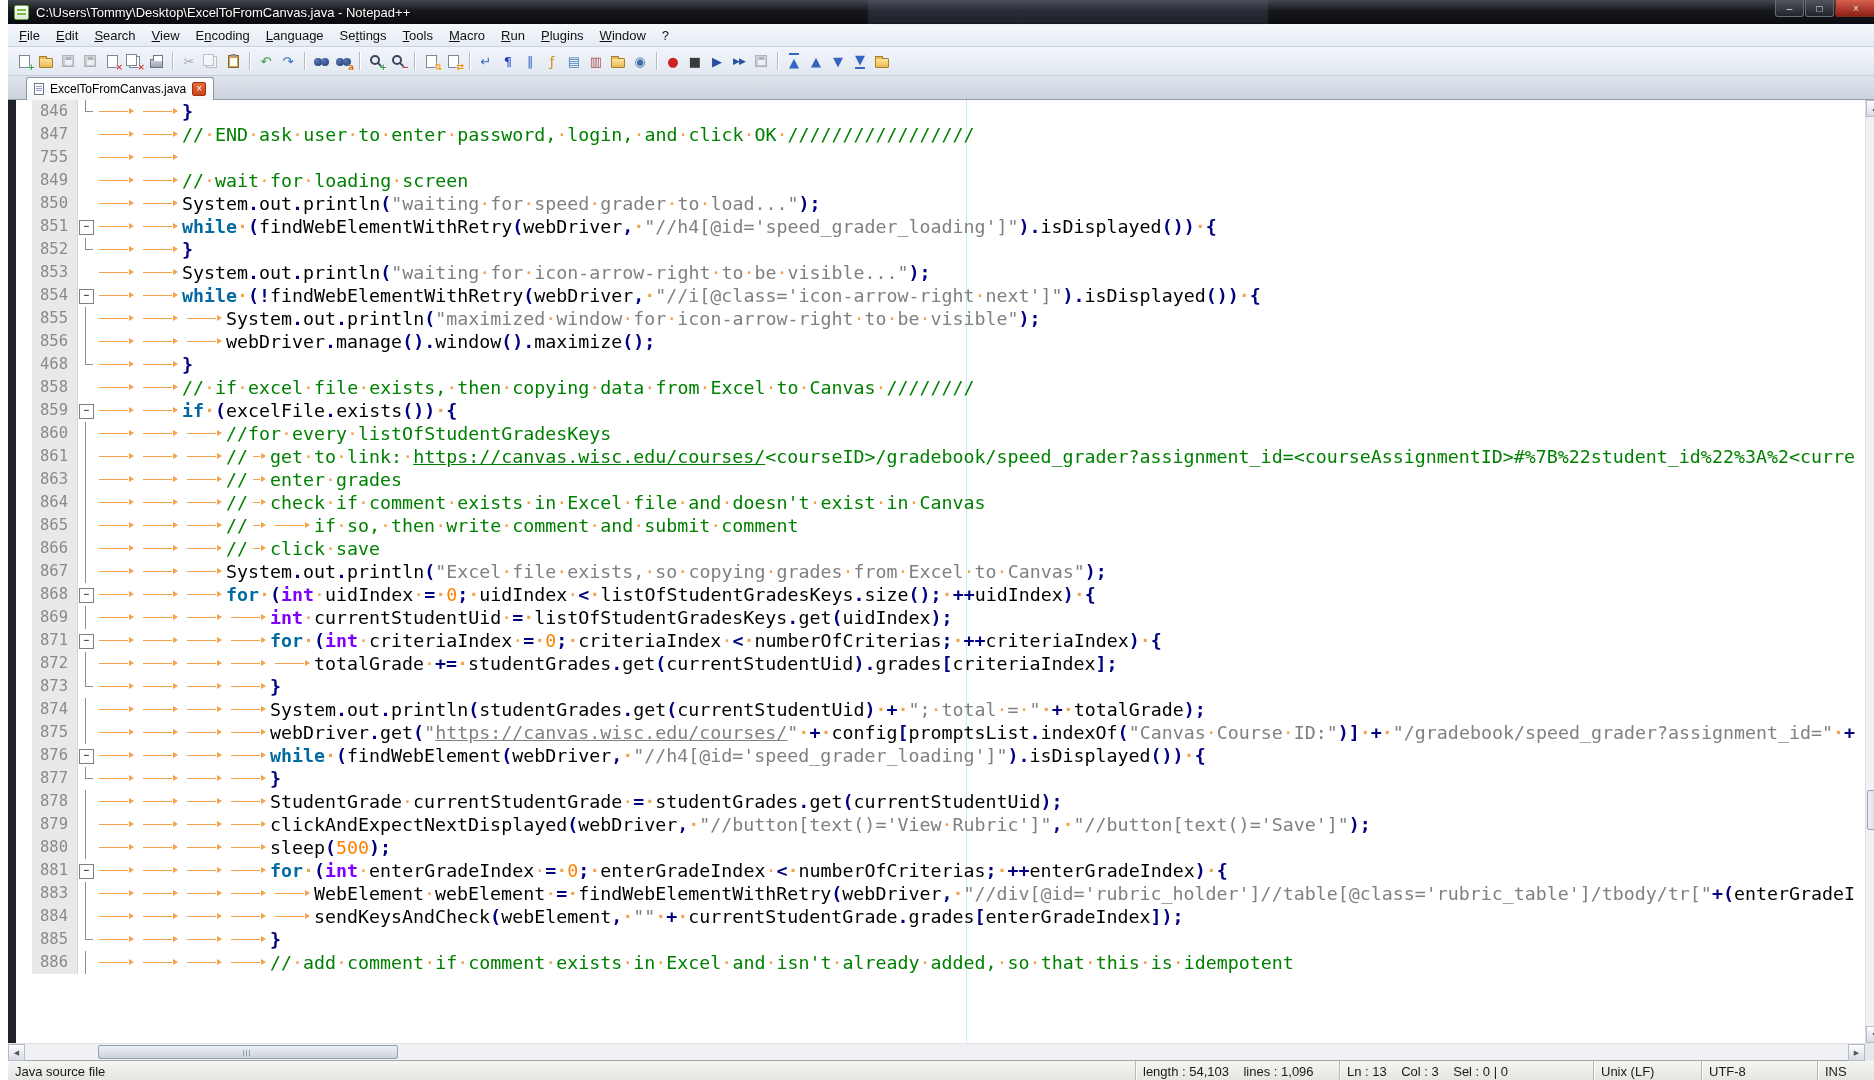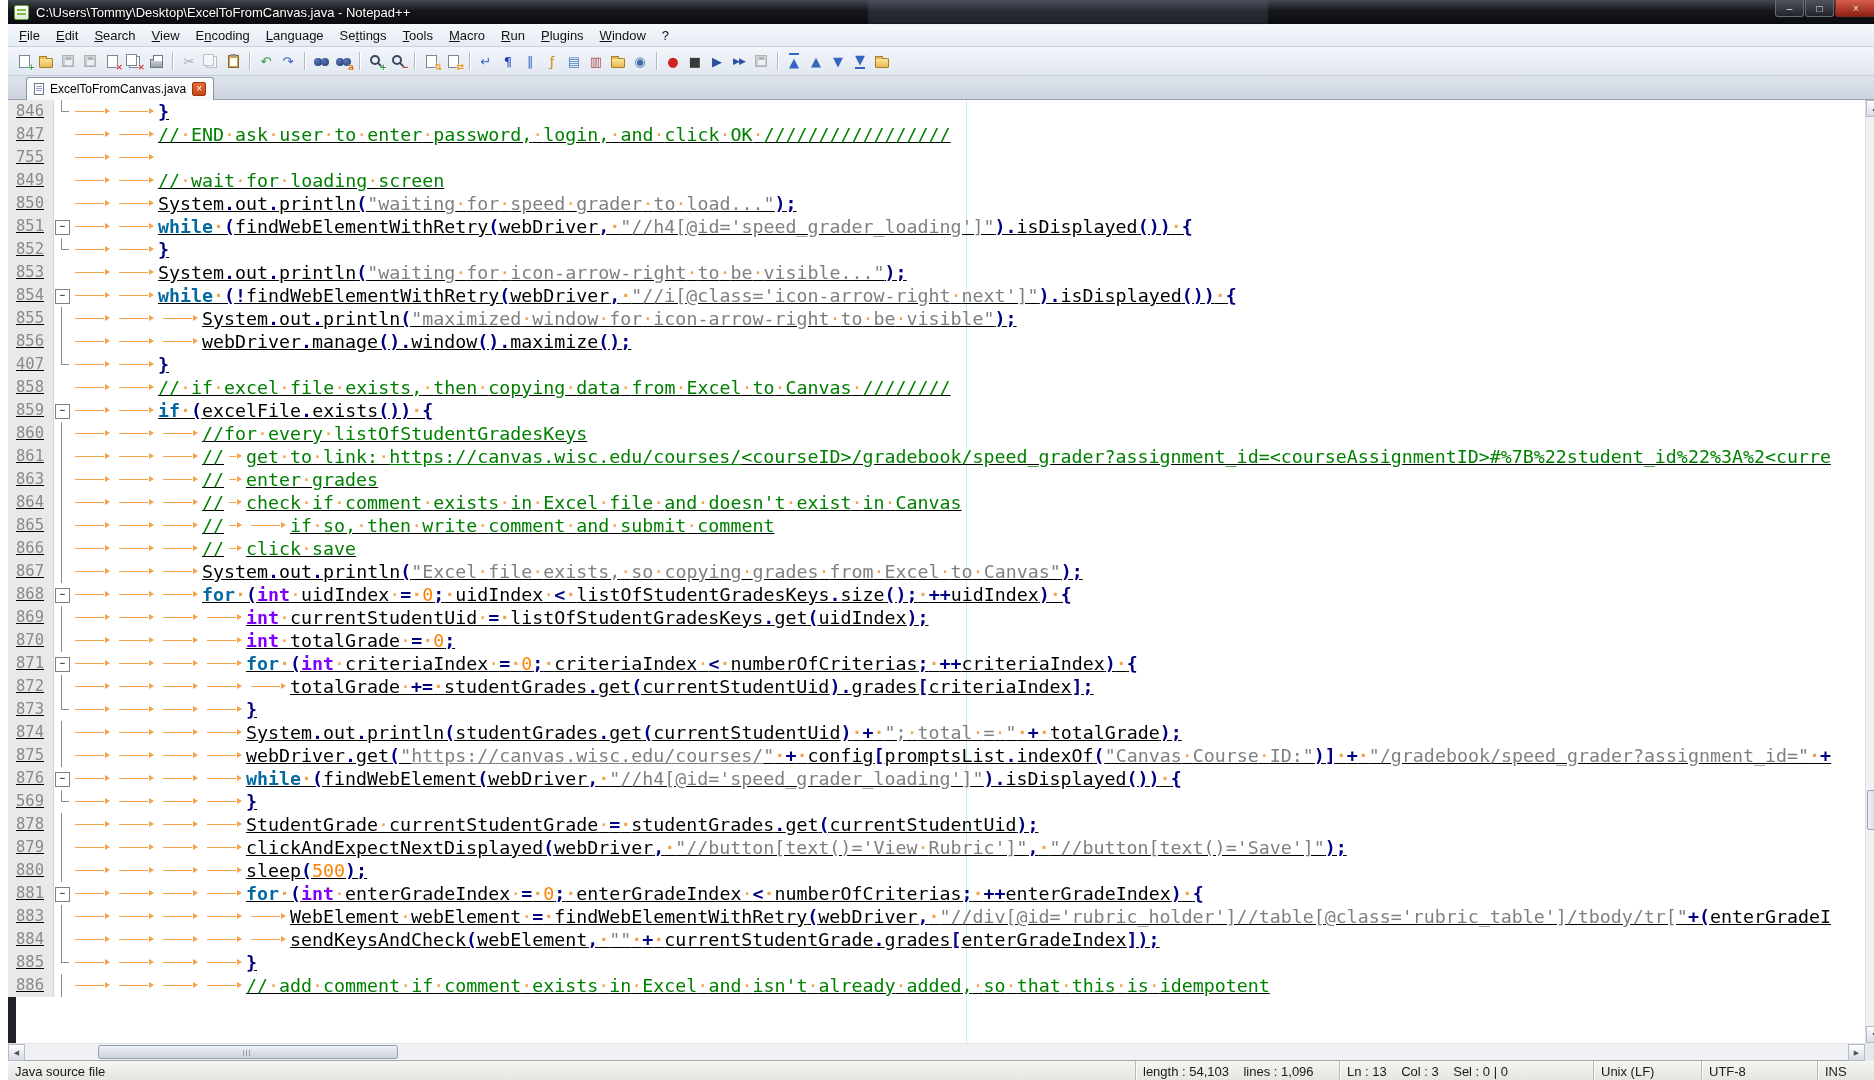--- a/index.html
+++ b/index.html
@@ -68,21 +68,21 @@
     border-radius:3px 3px 0 0;display:flex;align-items:center;padding:0 7px;gap:6px;position:relative;top:1px;font-size:12px;}
   .tabico{width:10px;height:12px;background:#fff;border:1px solid #6f7population;border:1px solid #6f7888;position:relative;flex:none;}
   .tabico::after{content:"";position:absolute;left:1px;top:2px;width:6px;height:1px;background:#8aa0c8;box-shadow:0 2px 0 #8aa0c8,0 4px 0 #8aa0c8;}
   .tabclose{width:14px;height:14px;background:linear-gradient(#e86a3a,#c74518);border:1px solid #9c3110;
     border-radius:2px;color:#fff;font-size:10px;line-height:12px;text-align:center;flex:none;}
 
   
   .editor{position:relative;height:943px;background:#fff;overflow:hidden;flex:none;}
   .darkstrip{position:absolute;left:0;top:0;width:8px;height:100%;background:#212227;}
   .edge{position:absolute;top:0;left:958px;width:1px;height:100%;background:#c3efeb;}
-  .lines{position:absolute;left:0;top:0;right:17px;text-decoration:underline;}
+  .lines{position:absolute;left:24px;top:0;right:17px;}
   .line{display:flex;height:23px;}
   .lnum{width:46px;background:#e9e9e9;color:#8a8a8a;font:15.5px/23px "DejaVu Sans Mono",monospace;
     text-align:right;padding-right:9px;flex:none;border-right:1px solid #d6d6d6;}
   .fold{width:16px;flex:none;position:relative;background:#fff;}
   .fold.line::before{content:"";position:absolute;left:7px;top:0;bottom:0;width:1px;background:#8c8c8c;}
   .fold.end::before{content:"";position:absolute;left:7px;top:0;height:12px;width:1px;background:#8c8c8c;}
   .fold.end::after{content:"";position:absolute;left:7px;top:11px;width:8px;height:1px;background:#8c8c8c;}
   .fold.box::before{content:"\2212";position:absolute;left:1px;top:5px;width:13px;height:13px;border:1px solid #808080;
     background:#fff;color:#444;font:bold 9px/11px "DejaVu Sans Mono",monospace;text-align:center;}
   .code{flex:1;font:18.3px/23px "DejaVu Sans Mono",monospace;white-space:pre;overflow:hidden;}
@@ -346,21 +346,21 @@
           <div class="lnum">855</div>
           <div class="fold line"></div>
           <div class="code"><span class="tb"></span><span class="tb"></span><span class="tb"></span><span class="tk-d">System</span><span class="tk-o">.</span><span class="tk-d">out</span><span class="tk-o">.</span><span class="tk-d">println</span><span class="tk-o">(</span><span class="tk-s">"maximized<span class="sp">·</span>window<span class="sp">·</span>for<span class="sp">·</span>icon-arrow-right<span class="sp">·</span>to<span class="sp">·</span>be<span class="sp">·</span>visible"</span><span class="tk-o">);</span></div>
         </div>
         <div class="line">
           <div class="lnum">856</div>
           <div class="fold line"></div>
           <div class="code"><span class="tb"></span><span class="tb"></span><span class="tb"></span><span class="tk-d">webDriver</span><span class="tk-o">.</span><span class="tk-d">manage</span><span class="tk-o">().</span><span class="tk-d">window</span><span class="tk-o">().</span><span class="tk-d">maximize</span><span class="tk-o">();</span></div>
         </div>
         <div class="line">
-          <div class="lnum">407</div>
+          <div class="lnum">468</div>
           <div class="fold end"></div>
           <div class="code"><span class="tb"></span><span class="tb"></span><span class="tk-o">}</span></div>
         </div>
         <div class="line">
           <div class="lnum">858</div>
           <div class="fold"></div>
           <div class="code"><span class="tb"></span><span class="tb"></span><span class="tk-c">//<span class="sp">·</span>if<span class="sp">·</span>excel<span class="sp">·</span>file<span class="sp">·</span>exists,<span class="sp">·</span>then<span class="sp">·</span>copying<span class="sp">·</span>data<span class="sp">·</span>from<span class="sp">·</span>Excel<span class="sp">·</span>to<span class="sp">·</span>Canvas<span class="sp">·</span>////////</span></div>
         </div>
         <div class="line">
           <div class="lnum">859</div>
@@ -406,25 +406,20 @@
           <div class="lnum">868</div>
           <div class="fold box"></div>
           <div class="code"><span class="tb"></span><span class="tb"></span><span class="tb"></span><span class="tk-k">for</span><span class="tk-o"><span class="sp">·</span>(</span><span class="tk-y">int</span><span class="tk-d"><span class="sp">·</span>uidIndex<span class="sp">·</span></span><span class="tk-o">=<span class="sp">·</span></span><span class="tk-n">0</span><span class="tk-o">;<span class="sp">·</span></span><span class="tk-d">uidIndex<span class="sp">·</span></span><span class="tk-o">&lt;<span class="sp">·</span></span><span class="tk-d">listOfStudentGradesKeys</span><span class="tk-o">.</span><span class="tk-d">size</span><span class="tk-o">();<span class="sp">·</span>++</span><span class="tk-d">uidIndex</span><span class="tk-o">)<span class="sp">·</span>{</span></div>
         </div>
         <div class="line">
           <div class="lnum">869</div>
           <div class="fold line"></div>
           <div class="code"><span class="tb"></span><span class="tb"></span><span class="tb"></span><span class="tb"></span><span class="tk-y">int</span><span class="tk-d"><span class="sp">·</span>currentStudentUid<span class="sp">·</span></span><span class="tk-o">=<span class="sp">·</span></span><span class="tk-d">listOfStudentGradesKeys</span><span class="tk-o">.</span><span class="tk-d">get</span><span class="tk-o">(</span><span class="tk-d">uidIndex</span><span class="tk-o">);</span></div>
         </div>
         <div class="line">
-          <div class="lnum">870</div>
-          <div class="fold line"></div>
-          <div class="code"><span class="tb"></span><span class="tb"></span><span class="tb"></span><span class="tb"></span><span class="tk-y">int</span><span class="tk-d"><span class="sp">·</span>totalGrade<span class="sp">·</span></span><span class="tk-o">=<span class="sp">·</span></span><span class="tk-n">0</span><span class="tk-o">;</span></div>
-        </div>
-        <div class="line">
           <div class="lnum">871</div>
           <div class="fold box"></div>
           <div class="code"><span class="tb"></span><span class="tb"></span><span class="tb"></span><span class="tb"></span><span class="tk-k">for</span><span class="tk-o"><span class="sp">·</span>(</span><span class="tk-y">int</span><span class="tk-d"><span class="sp">·</span>criteriaIndex<span class="sp">·</span></span><span class="tk-o">=<span class="sp">·</span></span><span class="tk-n">0</span><span class="tk-o">;<span class="sp">·</span></span><span class="tk-d">criteriaIndex<span class="sp">·</span></span><span class="tk-o">&lt;<span class="sp">·</span></span><span class="tk-d">numberOfCriterias</span><span class="tk-o">;<span class="sp">·</span>++</span><span class="tk-d">criteriaIndex</span><span class="tk-o">)<span class="sp">·</span>{</span></div>
         </div>
         <div class="line">
           <div class="lnum">872</div>
           <div class="fold line"></div>
           <div class="code"><span class="tb"></span><span class="tb"></span><span class="tb"></span><span class="tb"></span><span class="tb"></span><span class="tk-d">totalGrade<span class="sp">·</span></span><span class="tk-o">+=<span class="sp">·</span></span><span class="tk-d">studentGrades</span><span class="tk-o">.</span><span class="tk-d">get</span><span class="tk-o">(</span><span class="tk-d">currentStudentUid</span><span class="tk-o">).</span><span class="tk-d">grades</span><span class="tk-o">[</span><span class="tk-d">criteriaIndex</span><span class="tk-o">];</span></div>
         </div>
         <div class="line">
@@ -441,21 +436,21 @@
           <div class="lnum">875</div>
           <div class="fold line"></div>
           <div class="code"><span class="tb"></span><span class="tb"></span><span class="tb"></span><span class="tb"></span><span class="tk-d">webDriver</span><span class="tk-o">.</span><span class="tk-d">get</span><span class="tk-o">(</span><span class="tk-s">"</span><span class="tk-v">https://canvas.wisc.edu/courses/</span><span class="tk-s">"</span><span class="tk-o"><span class="sp">·</span>+<span class="sp">·</span></span><span class="tk-d">config</span><span class="tk-o">[</span><span class="tk-d">promptsList</span><span class="tk-o">.</span><span class="tk-d">indexOf</span><span class="tk-o">(</span><span class="tk-s">"Canvas<span class="sp">·</span>Course<span class="sp">·</span>ID:"</span><span class="tk-o">)]<span class="sp">·</span>+<span class="sp">·</span></span><span class="tk-s">"/gradebook/speed_grader?assignment_id="</span><span class="tk-o"><span class="sp">·</span>+</span></div>
         </div>
         <div class="line">
           <div class="lnum">876</div>
           <div class="fold box"></div>
           <div class="code"><span class="tb"></span><span class="tb"></span><span class="tb"></span><span class="tb"></span><span class="tk-k">while</span><span class="tk-o"><span class="sp">·</span>(</span><span class="tk-d">findWebElement</span><span class="tk-o">(</span><span class="tk-d">webDriver</span><span class="tk-o">,<span class="sp">·</span></span><span class="tk-s">"//h4[@id='speed_grader_loading']"</span><span class="tk-o">).</span><span class="tk-d">isDisplayed</span><span class="tk-o">())<span class="sp">·</span>{</span></div>
         </div>
         <div class="line">
-          <div class="lnum">569</div>
+          <div class="lnum">877</div>
           <div class="fold end"></div>
           <div class="code"><span class="tb"></span><span class="tb"></span><span class="tb"></span><span class="tb"></span><span class="tk-o">}</span></div>
         </div>
         <div class="line">
           <div class="lnum">878</div>
           <div class="fold line"></div>
           <div class="code"><span class="tb"></span><span class="tb"></span><span class="tb"></span><span class="tb"></span><span class="tk-d">StudentGrade<span class="sp">·</span>currentStudentGrade<span class="sp">·</span></span><span class="tk-o">=<span class="sp">·</span></span><span class="tk-d">studentGrades</span><span class="tk-o">.</span><span class="tk-d">get</span><span class="tk-o">(</span><span class="tk-d">currentStudentUid</span><span class="tk-o">);</span></div>
         </div>
         <div class="line">
           <div class="lnum">879</div>

